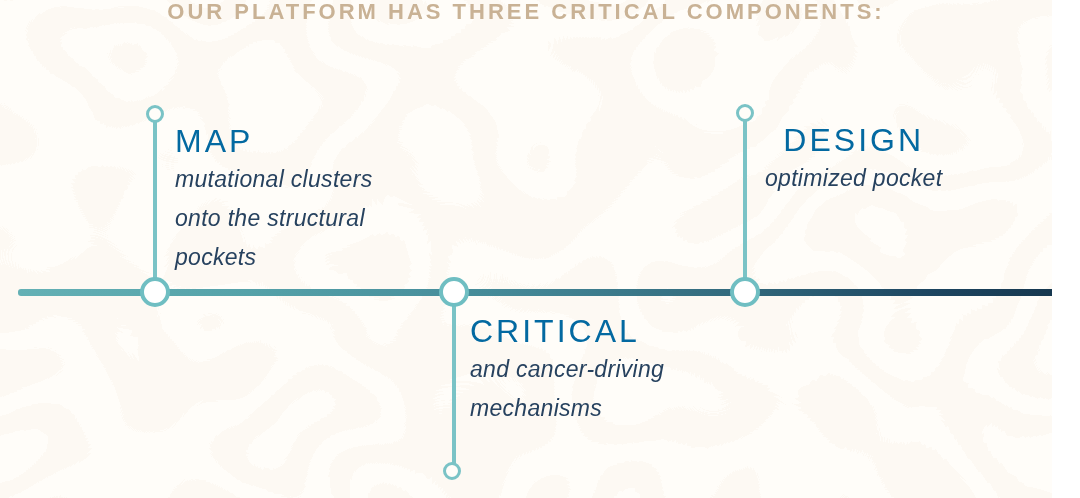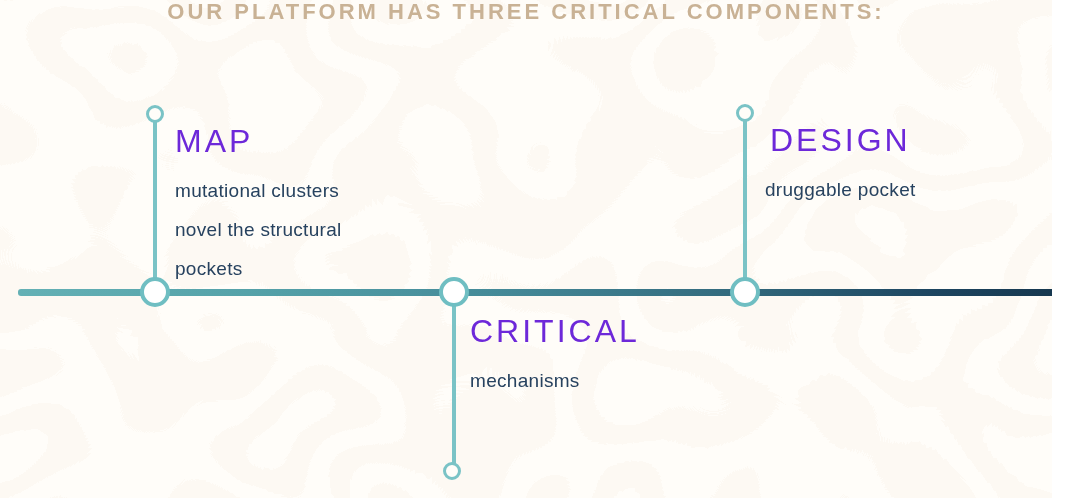--- a/index.html
+++ b/index.html
@@ -62,30 +62,31 @@
   .node-identify { left:439px; top:277px; }
   .node-design   { left:730px; top:277px; }
   .component { position:absolute; z-index:2; }
   .component-map      { left:175px; top:122px; }
   .component-identify { left:470px; top:312px; }
   .component-design   { left:765px; top:121px;text-align:center; }
   .component-heading {
     font-size:32px;
     line-height:38px;
     letter-spacing:3px;
-    color:#6d28d9;
+    color:#0369a1;
     white-space:nowrap;
   }
   .component-body {
-    margin-top:11px;
-    font-size:19px;
+    margin-top:0;
+    font-size:23px;
     line-height:39px;
     letter-spacing:0.3px;
     color:#27425f;
     white-space:nowrap;
+    font-style:italic;
   }
 </style>
 </head>
 <body>
 
 <div class="canvas">
 
   <svg class="bg-pattern" width="1080" height="498" viewBox="0 0 1080 498" aria-hidden="true">
     <defs>
       <filter id="contour" x="-5%" y="-5%" width="110%" height="110%">
@@ -113,32 +114,33 @@
   <div class="dot dot-small dot-design-top"></div>
 
   <div class="dot dot-big node-map"></div>
   <div class="dot dot-big node-identify"></div>
   <div class="dot dot-big node-design"></div>
 
   <div class="component component-map">
     <div class="component-heading">MAP</div>
     <div class="component-body">
       <div>mutational clusters</div>
-      <div>novel the structural</div>
+      <div>onto the structural</div>
       <div>pockets</div>
     </div>
   </div>
 
   <div class="component component-identify">
     <div class="component-heading">CRITICAL</div>
     <div class="component-body">
+      <div>and cancer-driving</div>
       <div>mechanisms</div>
     </div>
   </div>
 
   <div class="component component-design">
     <div class="component-heading">DESIGN</div>
     <div class="component-body">
-      <div>druggable pocket</div>
+      <div>optimized pocket</div>
     </div>
   </div>
 
 </div>
 
 </body></html>

